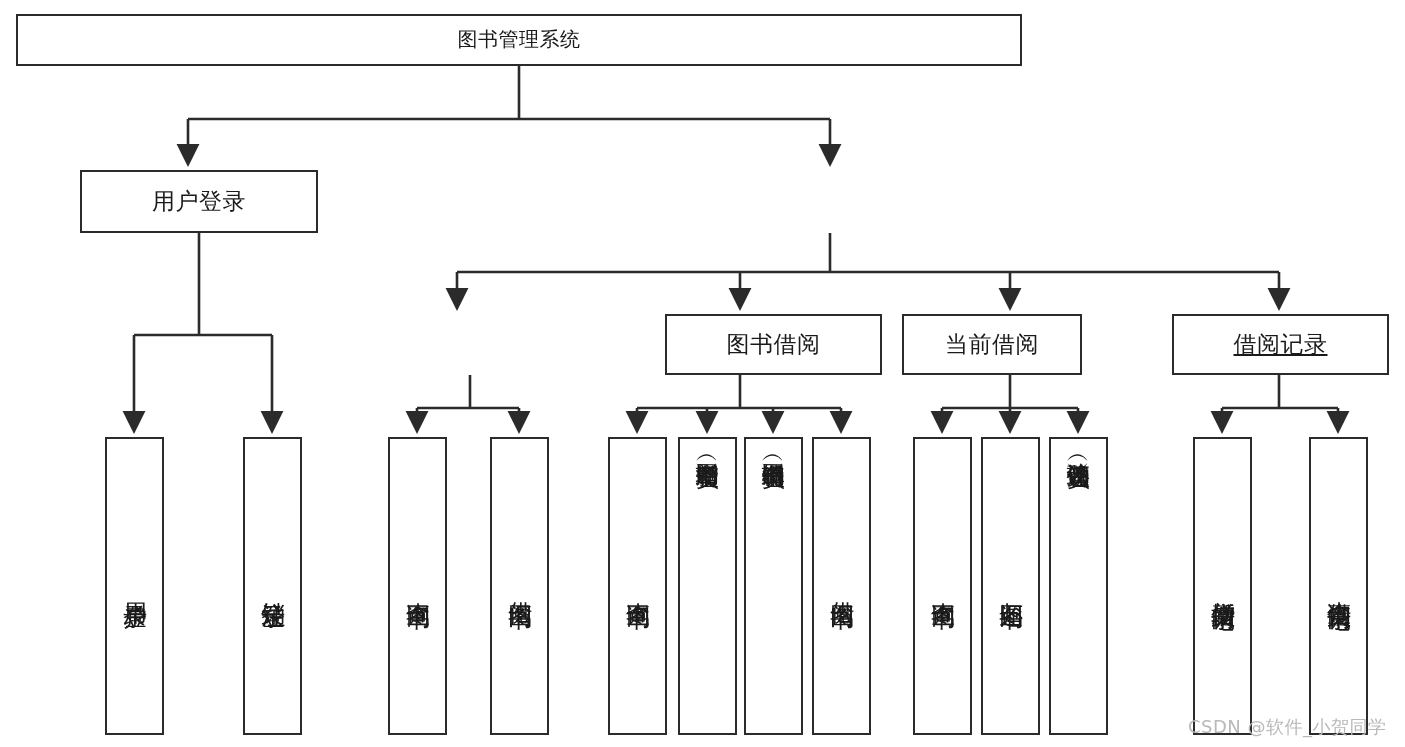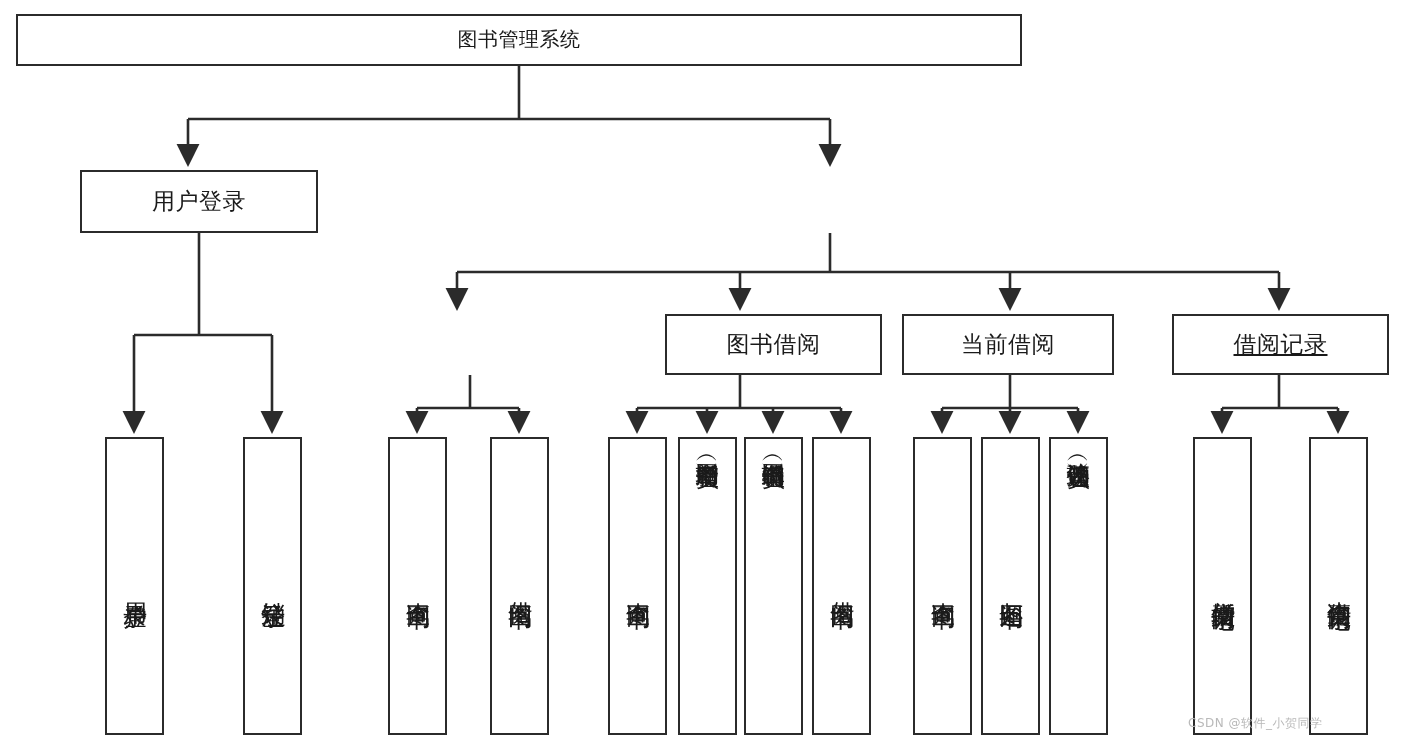--- a/index.html
+++ b/index.html
@@ -69,21 +69,21 @@
     letter-spacing: 0.5px;
   }
   .node.v.midpad {
     align-items: center;
     padding-top: 0;
   }
   .watermark {
     position: absolute;
     left: 1188px;
     top: 715px;
-    font-size: 12px;
+    font-size: 18px;
     color: #b9b9b9;
     letter-spacing: 0.5px;
     white-space: nowrap;
     z-index: 3;
   }
 </style>
 </head>
 <body>
 
 <div id="canvas">
@@ -142,21 +142,21 @@
     <span class="lbl">图书管理系统</span>
   </div>
 
   <div class="node h" style="left:80px; top:170px; width:238px; height:63px;">
     <span class="lbl">用户登录</span>
   </div>
 
   <div class="node h" style="left:632px; top:314px; width:217px; height:61px;margin-left:33px;">
     <span class="lbl">图书借阅</span>
   </div>
-  <div class="node h" style="left:902px; top:314px; width:212px; height:61px;">
+  <div class="node h" style="left:902px; top:314px; width:180px; height:61px;">
     <span class="lbl">当前借阅</span>
   </div>
   <div class="node h" style="left:1172px; top:314px; width:217px; height:61px;text-decoration:underline;">
     <span class="lbl">借阅记录</span>
   </div>
 
   <div class="node v midpad" style="left:105px; top:437px; width:59px; height:298px;">
     <span class="lbl">用户登录</span>
   </div>
   <div class="node v midpad" style="left:243px; top:437px; width:59px; height:298px;">

